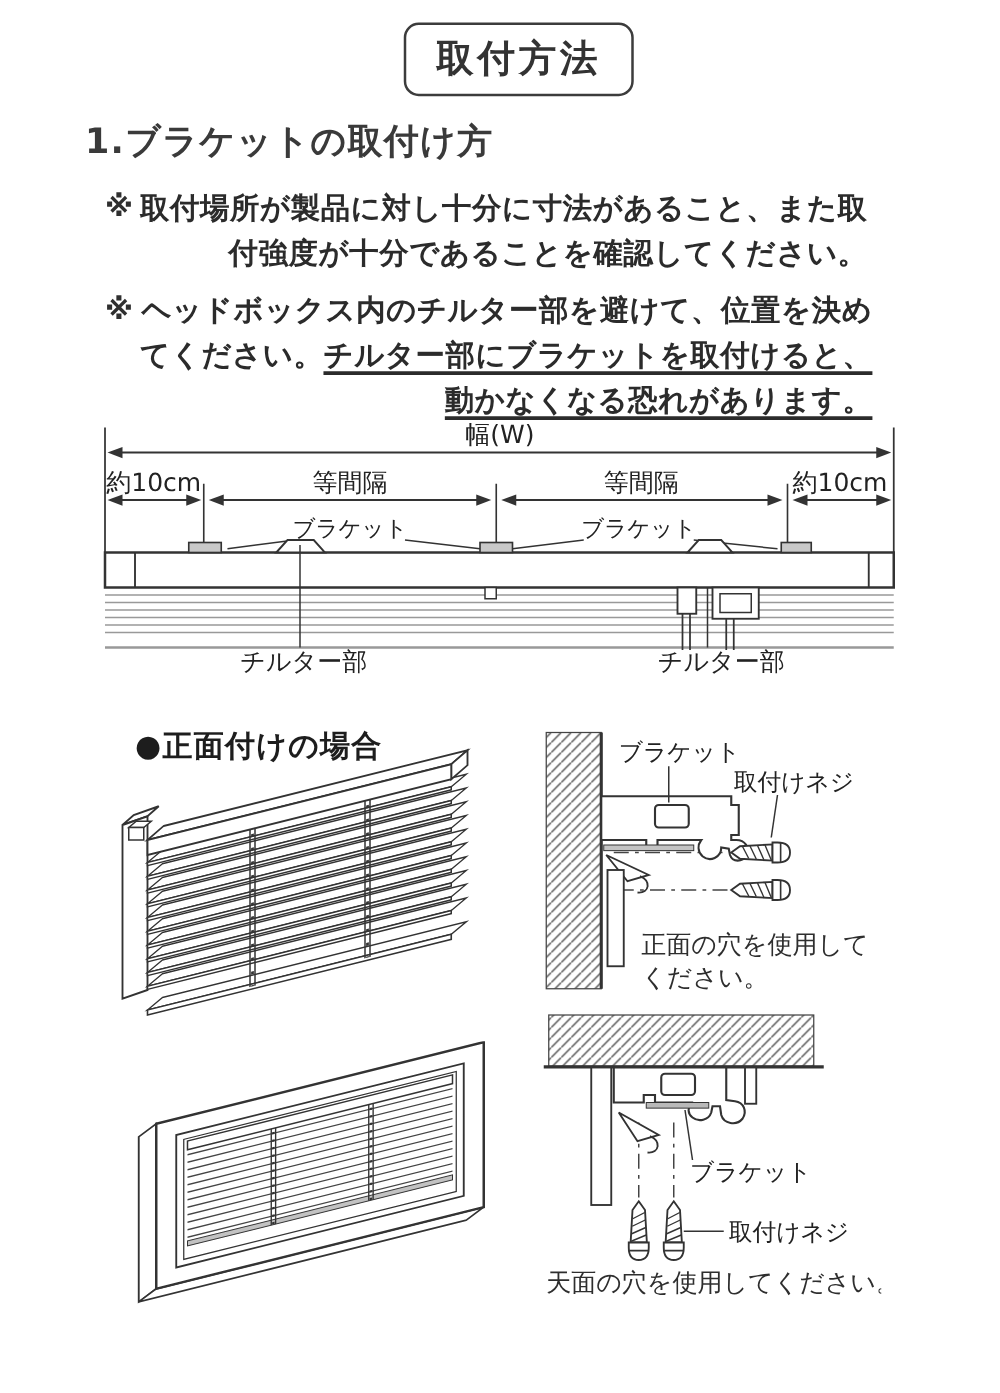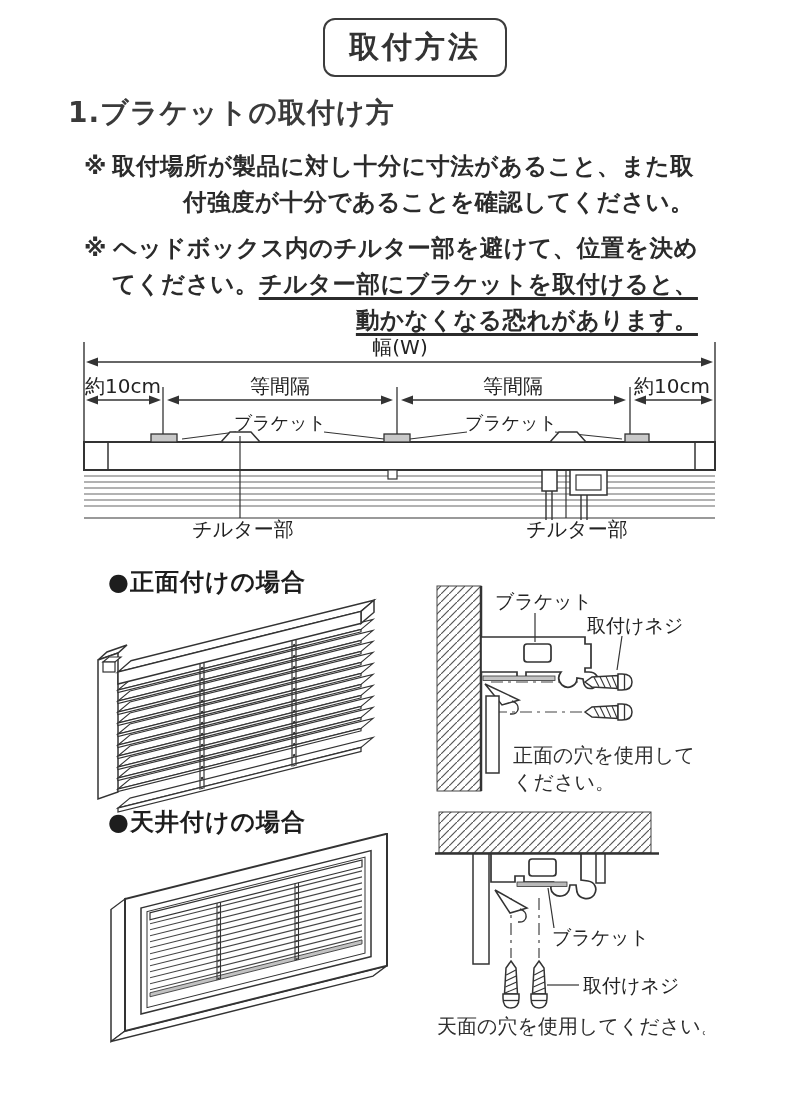--- a/index.html
+++ b/index.html
@@ -8,21 +8,21 @@
   .abs{position:absolute;}
   #title-box{left:50%;top:18px;transform:translateX(-50%);border:2.5px solid #3c3c3c;
              border-radius:12px;padding:7px 24px;font-size:30px;font-weight:bold;
              letter-spacing:3px;color:#333;background:#fff;}
   #main-heading{left:68px;top:94px;font-size:28px;font-weight:bold;letter-spacing:1px;color:#3a3a3a;}
   .note{left:84px;width:645px;display:flex;align-items:flex-start;}
   .note-marker{width:28px;flex:0 0 28px;font-size:23px;font-weight:bold;line-height:36px;}
   .note-text{font-size:23.5px;font-weight:bold;line-height:36px;letter-spacing:0.5px;
              white-space:pre-line;color:#2b2b2b;text-align:right;}
   .warn-underline{text-decoration:underline;text-decoration-thickness:2.5px;text-underline-offset:5px;}
-  .sec-heading{font-size:24px;font-weight:bold;color:#1d1d1d;letter-spacing:1px;}
+  .sec-heading{font-size:24px;font-weight:bold;color:#1d1d1d;letter-spacing:1px;margin-top:15px;}
   #footer-note{left:92px;top:1052px;font-size:20px;color:#4b4b4b;letter-spacing:0.5px;}
   svg{display:block;}
   svg text{font-family:"DejaVu Sans","Liberation Sans",sans-serif;fill:#222;}
   .ln{stroke:#333;fill:none;}
   .arrow{stroke:#333;stroke-width:1.6;}
   .ah{fill:#333;stroke:none;}
   .dt{font-size:20px;}
   .lbl{font-size:18px;}
   .lbl19{font-size:19px;}
   .cap{font-size:20px;fill:#2e2e2e;}
@@ -222,21 +222,20 @@
     <use href="#screwA" transform="translate(160,104)"></use>
     <use href="#screwA" transform="translate(160,134)"></use>
     <line x1="110" y1="35" x2="110" y2="64" stroke="#333" stroke-width="1.2"></line>
     <text class="lbl19" x="70" y="30">ブラケット</text>
     <line x1="197" y1="58" x2="192" y2="92" stroke="#333" stroke-width="1.2"></line>
     <text class="lbl19" x="162" y="54">取付けネジ</text>
     <text class="cap" x="88" y="184">正面の穴を使用して</text>
     <text class="cap" x="88" y="211">ください。</text>
   </svg>
 
-  <div class="abs sec-heading" style="left:108px;top:806px;">●天井付けの場合</div>
 
   <svg class="abs" style="left:105px;top:833px;" width="300" height="212" viewBox="0 0 300 212">
     <g transform="translate(20,66) skewY(-14)">
       <polygon class="wh" points="0,0 -14,7 -14,139 0,132" stroke-width="1.5"></polygon>
       <polygon class="wh" points="0,132 262,132 248,139 -14,139" stroke-width="1.5"></polygon>
       <rect class="wh" x="0" y="0" width="262" height="132" stroke-width="2"></rect>
       <rect class="wh" x="16" y="13" width="230" height="106" stroke-width="1.5"></rect>
       <rect class="wh" x="22" y="18" width="218" height="96" stroke-width="1"></rect>
       <rect class="wh" x="25" y="20" width="212" height="7" stroke-width="1.2"></rect>
       <g stroke="#444" stroke-width="1.1">

